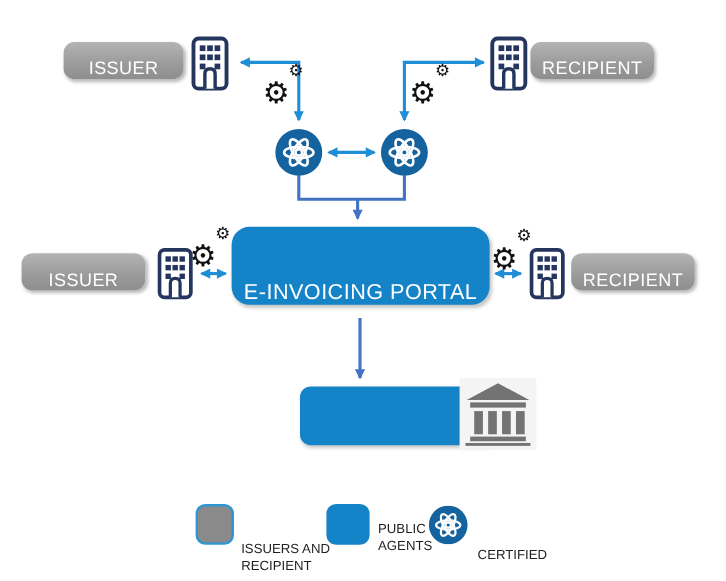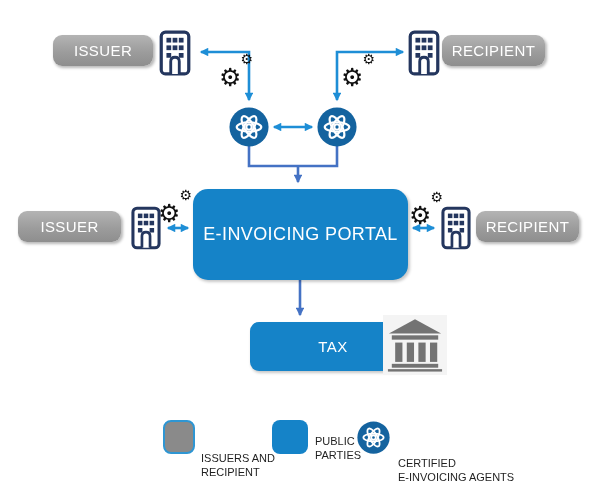--- a/index.html
+++ b/index.html
@@ -3,21 +3,21 @@
 <meta charset="utf-8">
 <style>
   html,body{margin:0;padding:0;background:#fff;}
   #canvas{
     position:relative;width:605px;height:484px;background:#ffffff;
     font-family:"Liberation Sans", sans-serif;overflow:hidden;
   }
   svg.connectors{position:absolute;left:0;top:0;pointer-events:none;}
   
   .node{
-    position:absolute;display:flex;align-items:center;justify-content:center;
+    position:absolute;display:flex;align-items:flex-end;justify-content:center;
     color:#ffffff;text-align:center;letter-spacing:.4px;
   }
   .node-gray{
     background:linear-gradient(180deg,#b4b4b4 0%,#9c9c9c 55%,#8e8e8e 100%);
     border-radius:9px;font-size:15px;
     box-shadow:1.5px 2px 3px rgba(0,0,0,.28);
   }
   .node-blue{
     background:#1583C8;border-radius:9px;
     box-shadow:1.5px 2px 3px rgba(0,0,0,.22);
@@ -139,21 +139,21 @@
   </div>
   <svg class="icon" style="left:128px;top:206px;" width="36" height="44">
       <use href="#sym-building"></use>
     </svg>
 
   <div class="gears" style="left:158px;top:188px;width:34px;height:38px;">
     <span class="g-big">⚙</span>
     <span class="g-small">⚙</span>
   </div>
 
-  <div class="node node-blue portal" style="left:193px;top:189px;width:215px;height:91px;">
+  <div class="node node-blue portal" style="left:193px;top:189px;width:215px;height:65px;">
     <span>E-INVOICING PORTAL</span>
   </div>
 
   <div class="gears" style="left:409px;top:190px;width:34px;height:38px;">
     <span class="g-big">⚙</span>
     <span class="g-small">⚙</span>
   </div>
 
   <svg class="icon" style="left:438px;top:206px;" width="36" height="44">
       <use href="#sym-building"></use>
@@ -173,25 +173,24 @@
   <div>
     <div class="lg-swatch-gray" style="left:163px;top:420px;width:32px;height:34px;"></div>
     <div class="lg-text" style="left:201px;top:423px;margin-top:28px;">
       <div>ISSUERS AND</div>
       <div>RECIPIENT</div>
     </div>
 
     <div class="lg-swatch-blue" style="left:272px;top:420px;width:36px;height:34px;"></div>
     <div class="lg-text" style="left:315px;top:434px;">
       <div>PUBLIC</div>
-      <div>PARTIES</div>
+      <div>AGENTS</div>
     </div>
 
     <svg class="icon" style="left:357px;top:421px;" width="33" height="33">
         <use href="#sym-atom"></use>
       </svg>
     <div class="lg-text" style="left:398px;top:436px;margin-top:20px;">
       <div>CERTIFIED</div>
-      <div>E-INVOICING AGENTS</div>
     </div>
   </div>
 
 </div>
 
 </body></html>

